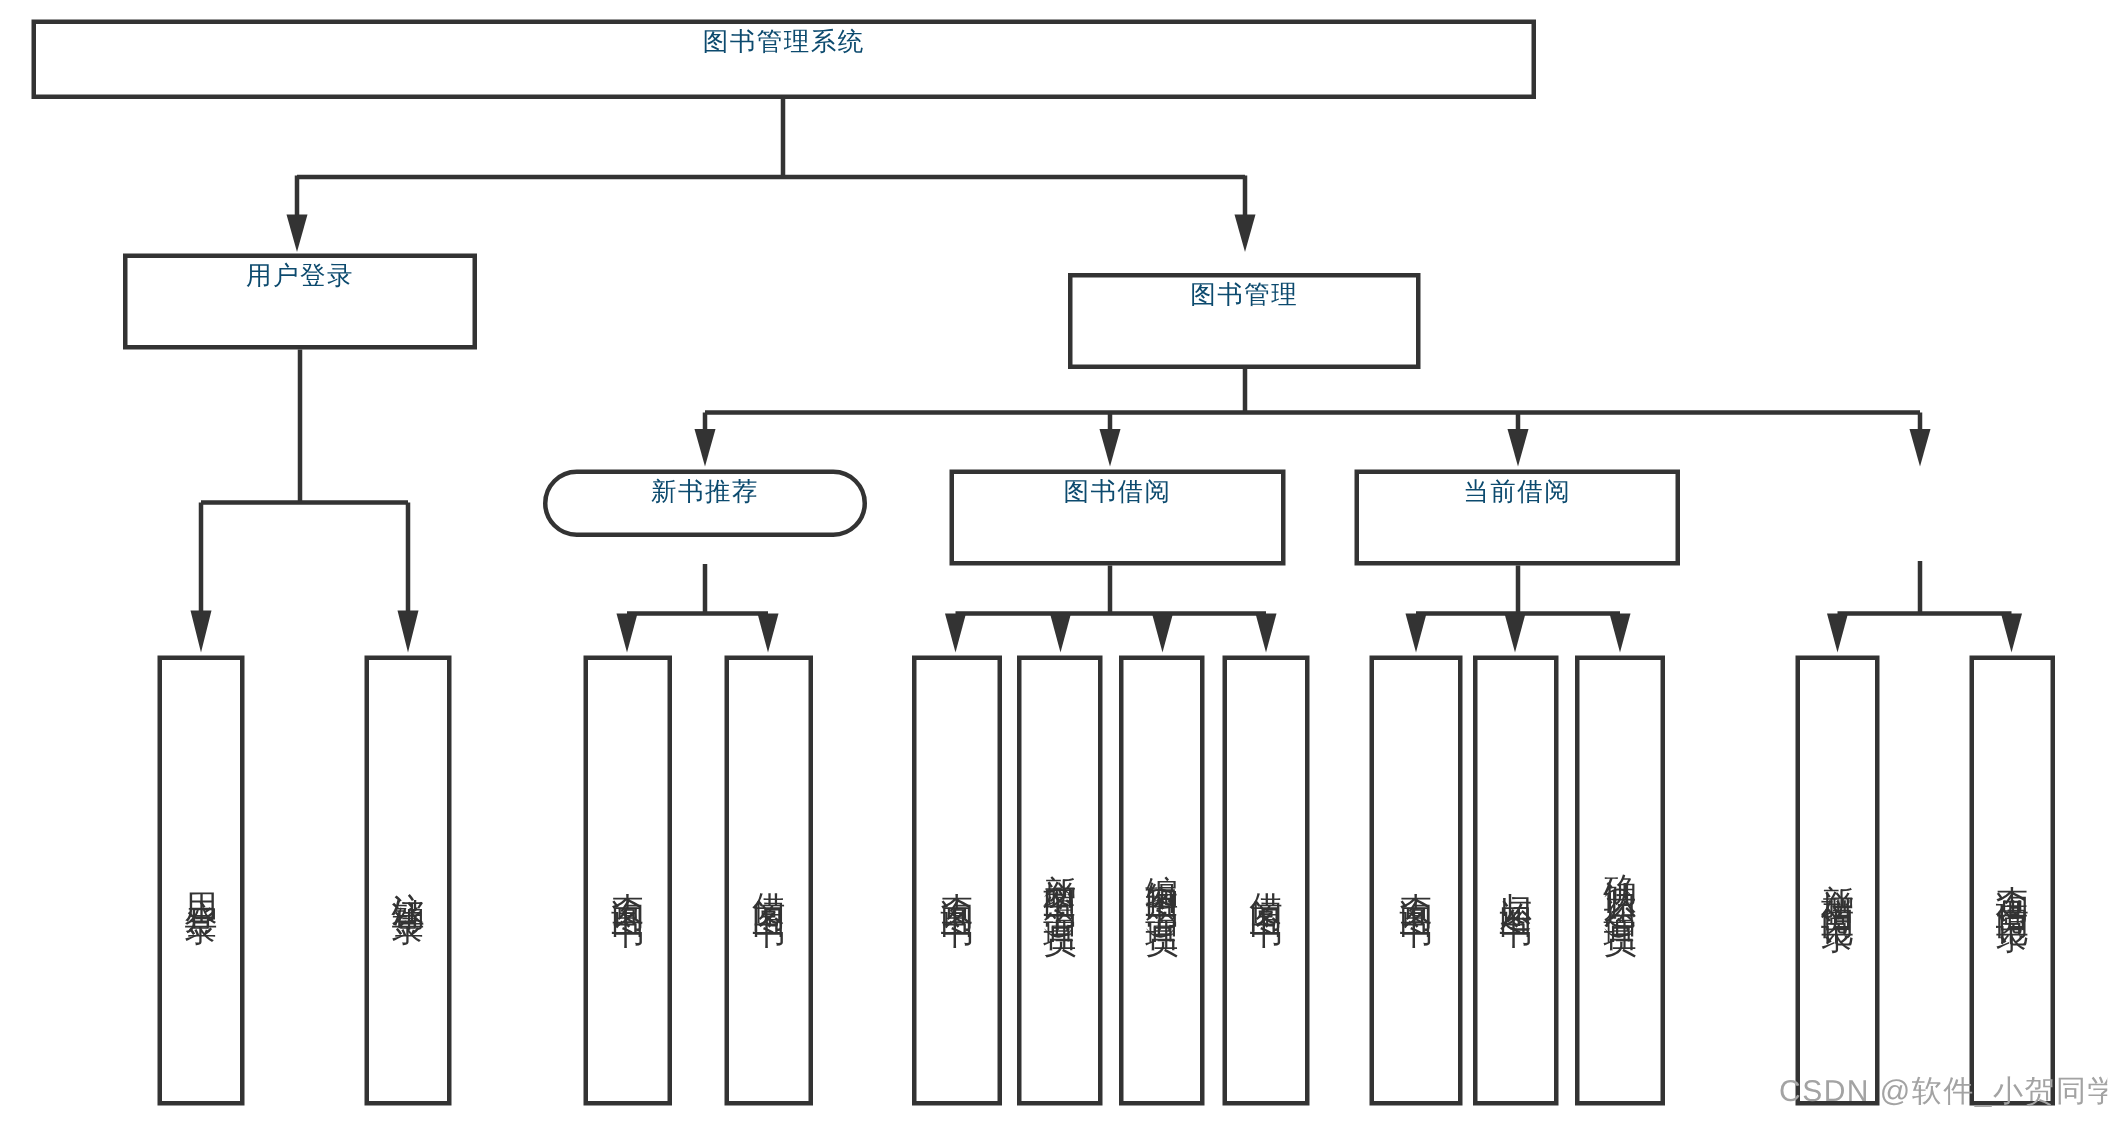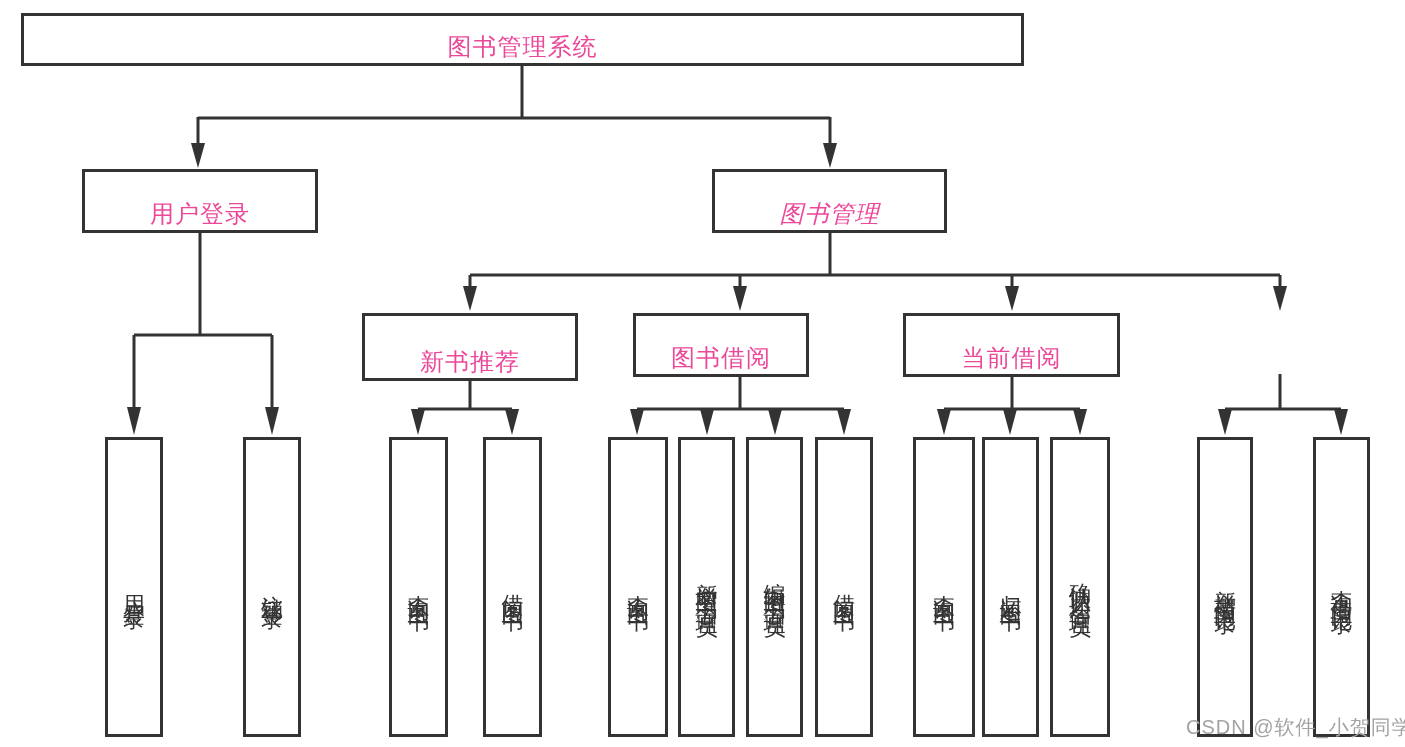--- a/index.html
+++ b/index.html
@@ -3,22 +3,22 @@
 <meta charset="utf-8">
 <style>
   html,body { margin:0; padding:0; background:#fff; }
   .stage {
     position:relative; width:1405px; height:747px; background:#ffffff;
     font-family:"Liberation Sans","DejaVu Sans",sans-serif; overflow:hidden;
   }
   svg.connectors { position:absolute; left:0; top:0; width:1405px; height:747px; }
   .hbox {
     position:absolute; box-sizing:border-box; background:#ffffff;
-    border:3px solid #333333; display:flex; align-items:flex-end; justify-content:center;
-    font-size:24px; color:#ec4899; letter-spacing:1px; white-space:nowrap;
+    border:3px solid #333333; display:flex; align-items:flex-start; justify-content:center;
+    font-size:17px; color:#0c4a6e; letter-spacing:1px; white-space:nowrap;
   }
   .vbox {
     position:absolute; box-sizing:border-box; background:#ffffff;
     border:3px solid #333333; display:flex; align-items:center; justify-content:center;
     top:437px; height:300px;
   }
   .vbox .vtext {
     writing-mode:vertical-rl; text-orientation:mixed;
     font-size:22px; color:#333333; letter-spacing:5px; line-height:1;
   }
@@ -78,28 +78,28 @@
     </g>
   </svg>
 
   <div class="hbox" style="left:21px; top:13px; width:1003px; height:53px;">
     <span>图书管理系统</span>
   </div>
 
   <div class="hbox" style="left:82px; top:169px; width:236px; height:64px;">
     <span>用户登录</span>
   </div>
-  <div class="hbox" style="left:712px; top:169px; width:235px; height:64px;font-style:italic;">
+  <div class="hbox" style="left:712px; top:182px; width:235px; height:64px;">
     <span>图书管理</span>
   </div>
 
-  <div class="hbox" style="left:362px; top:313px; width:216px; height:68px;">
+  <div class="hbox" style="left:362px; top:313px; width:216px; height:45px;border-radius:24px;">
     <span>新书推荐</span>
   </div>
-  <div class="hbox" style="left:633px; top:313px; width:176px; height:64px;">
+  <div class="hbox" style="left:633px; top:313px; width:224px; height:64px;">
     <span>图书借阅</span>
   </div>
   <div class="hbox" style="left:903px; top:313px; width:217px; height:64px;font-family:Liberation Serif, serif;">
     <span>当前借阅</span>
   </div>
 
   <div class="vbox" style="left:105px; width:58px;">
     <span class="vtext">用户登录</span>
   </div>
   <div class="vbox" style="left:243px; width:58px;">

